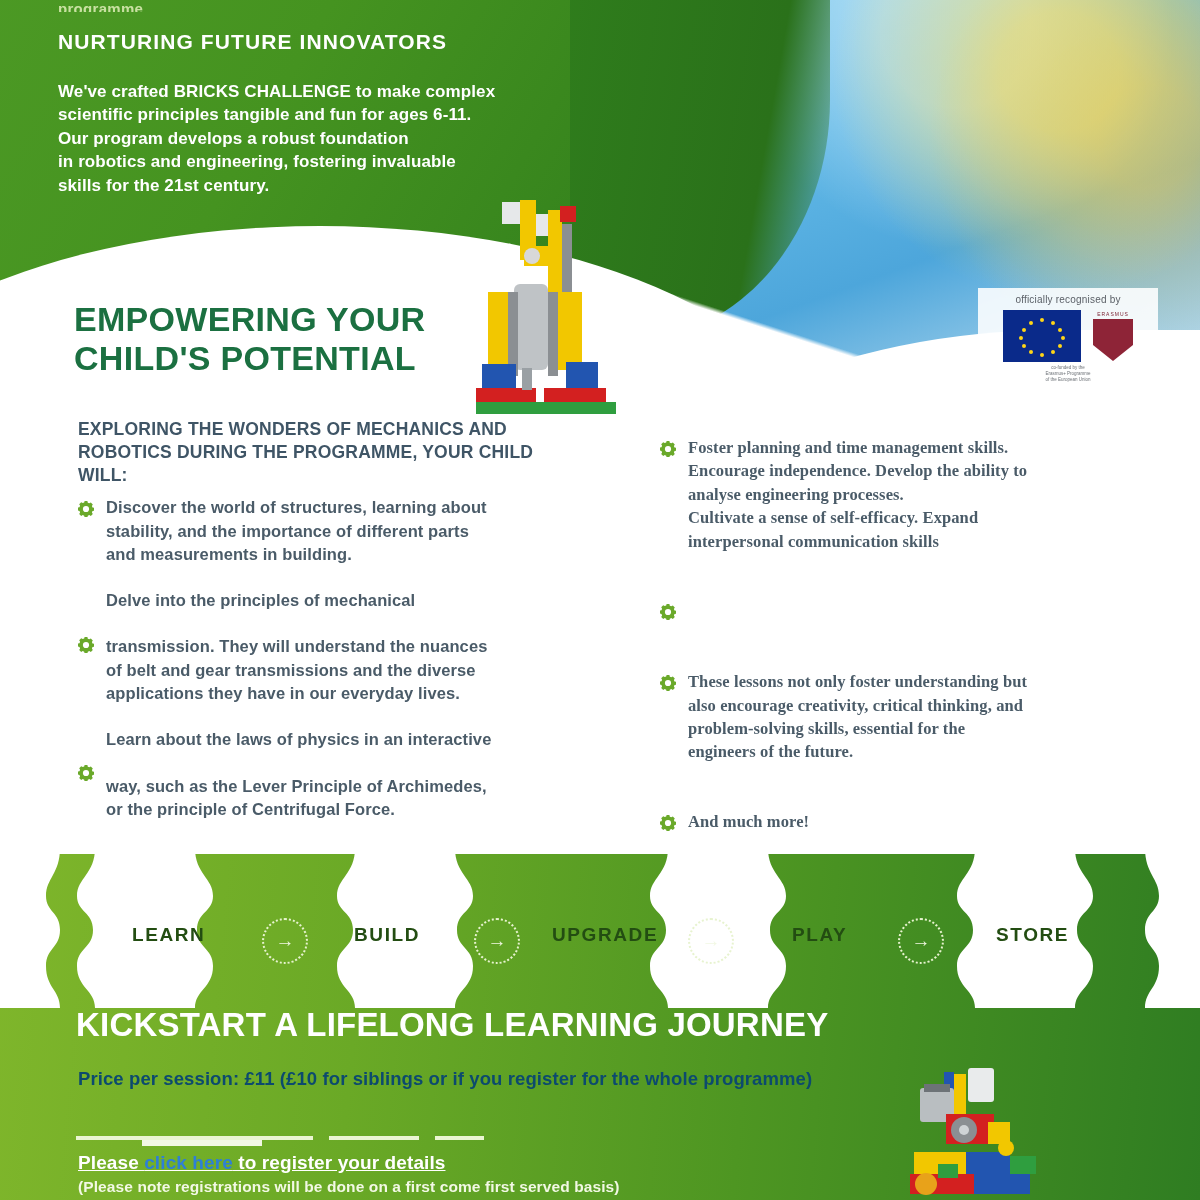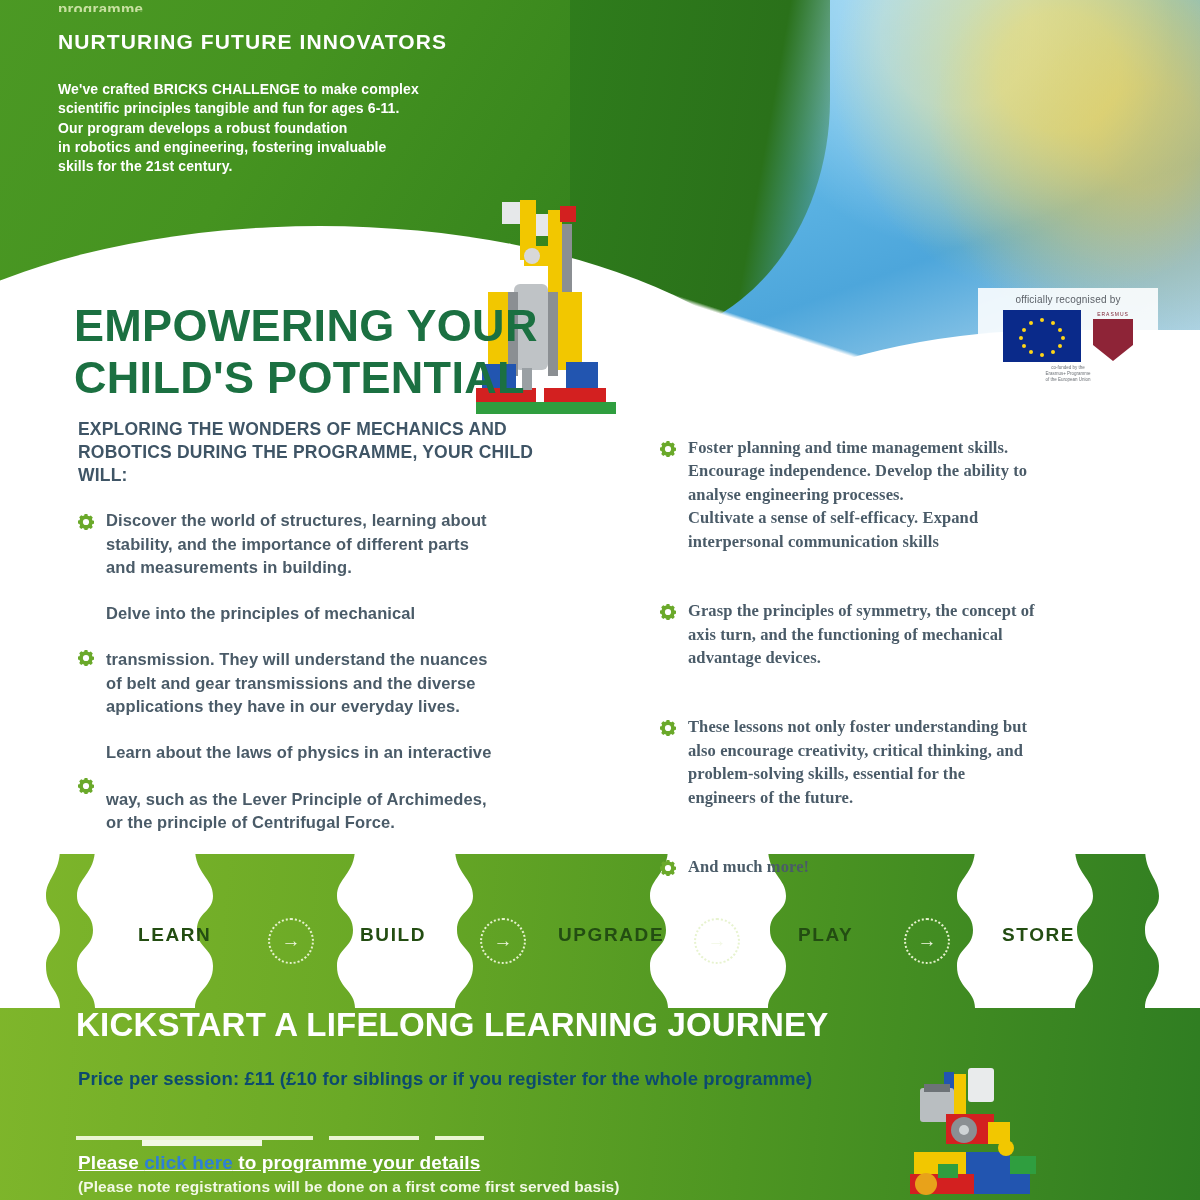--- a/index.html
+++ b/index.html
@@ -57,21 +57,21 @@
     letter-spacing: .3px; height: 12px; overflow: hidden;
     opacity: .85;
   }
   .kicker {
     margin-top: 18px;
     color: #ffffff; font-size: 21px; font-weight: 700;
     letter-spacing: 1.1px;
   }
   .hero-body {
     margin-top: 26px;
-    color: #ffffff; font-size: 14px; font-weight: 700;
+    color: #ffffff; font-size: 17px; font-weight: 700;
     line-height: 1.38; letter-spacing: .1px;
     white-space: pre-line;
   }
 
   
   .wave {
     position: absolute; left: -180px; top: 226px;
     width: 1000px; height: 420px;
     background: #ffffff;
     border-radius: 50% 50% 0 0 / 56% 56% 0 0;
@@ -118,32 +118,32 @@
     position: relative;
   }
   .crest-sub { font-size: 4.5px; color:#6b7076; margin-top: 3px; text-align:center; line-height:1.3; }
 
   
   .robot { position: absolute; left: 462px; top: 192px; width: 176px; height: 230px; z-index: 6; }
 
   
   .headline {
     position: absolute; left: 74px; top: 300px; z-index: 7;
-    color: #1b7041; font-size: 45px; font-weight: 700;
+    color: #1b7041; font-size: 34px; font-weight: 700;
     line-height: 1.16; letter-spacing: .3px;
     white-space: pre-line;
   }
   .col-left { position: absolute; left: 78px; top: 418px; width: 520px; z-index: 7; }
   .col-right { position: absolute; left: 660px; top: 436px; width: 510px; z-index: 7; font-family: Liberation Serif, serif; }
 
   .sub-head {
     color: #3f5566; font-size: 17.5px; font-weight: 700;
     line-height: 1.32; letter-spacing: .2px;
     white-space: pre-line;
-    margin-bottom: 22px;
+    margin-bottom: 9px;
   }
   .bullet { display: flex; gap: 12px; margin-bottom: 22px; }
   .bullet .gear { flex: 0 0 16px; padding-top: 5px; }
   .bullet .txt {
     color: #4a5b68; font-size: 16.5px; font-weight: 700;
     line-height: 1.42; letter-spacing: .1px;
     white-space: pre-line;
   }
   .bullet.mid .gear { align-self: center; padding-top: 0; }
   .col-right .bullet .txt { text-align: justify; }
@@ -154,21 +154,21 @@
     position: absolute; left: 0; top: 848px;
     width: 1200px; height: 352px; overflow: hidden;
     background: linear-gradient(95deg,#7fb62b 0%, #6aa926 30%, #4e9622 62%, #2f7d22 100%);
     z-index: 2;
   }
   .gearband-white {
     position: absolute; left: 0; top: 0; width: 1200px; height: 160px;
     z-index: 3; pointer-events:none;
   }
   .steps {
-    position: absolute; left: 10px; top: 848px; width: 1096px; height: 160px;
+    position: absolute; left: 4px; top: 848px; width: 1096px; height: 160px;
     display: flex; align-items: center; z-index: 6;
   }
   .step {
     color: #234d12; font-size: 19px; font-weight: 700; letter-spacing: 1.6px;
     position: absolute; top: 76px;
   }
   .arrowdot {
     position: absolute; top: 70px; width: 46px; height: 46px;
     border-radius: 50%; border: 2px dotted #e7f3cf;
     display:flex; align-items:center; justify-content:center;
@@ -348,23 +348,20 @@
 Cultivate a sense of self-efficacy. Expand
 interpersonal communication skills</span>
     </div>
     <div class="bullet">
       <span class="gear">
         <svg width="16" height="16" viewBox="0 0 16 16">
             <path fill="#6aa92a" d="M6.6 0h2.8l.4 1.7 1.5.6 1.5-.9 2 2-.9 1.5.6 1.5 1.7.4v2.8l-1.7.4-.6 1.5.9 1.5-2 2-1.5-.9-1.5.6-.4 1.7H6.6l-.4-1.7-1.5-.6-1.5.9-2-2 .9-1.5-.6-1.5L0 9.4V6.6l1.5-.4.6-1.5-.9-1.5 2-2 1.5.9 1.5-.6z"></path>
             <circle cx="8" cy="8" r="3.1" fill="#ffffff"></circle>
           </svg>
       </span>
-      <span class="txt">Grasp the principles of symmetry, the concept of
-axis turn, and the functioning of mechanical
-advantage devices.</span>
     </div>
     <div class="bullet">
       <span class="gear">
         <svg width="16" height="16" viewBox="0 0 16 16">
             <path fill="#6aa92a" d="M6.6 0h2.8l.4 1.7 1.5.6 1.5-.9 2 2-.9 1.5.6 1.5 1.7.4v2.8l-1.7.4-.6 1.5.9 1.5-2 2-1.5-.9-1.5.6-.4 1.7H6.6l-.4-1.7-1.5-.6-1.5.9-2-2 .9-1.5-.6-1.5L0 9.4V6.6l1.5-.4.6-1.5-.9-1.5 2-2 1.5.9 1.5-.6z"></path>
             <circle cx="8" cy="8" r="3.1" fill="#ffffff"></circle>
           </svg>
       </span>
       <span class="txt">These lessons not only foster understanding but
 also encourage creativity, critical thinking, and
@@ -410,21 +407,21 @@
 
   <div class="cta-wrap">
     <div class="cta-title">KICKSTART A LIFELONG LEARNING JOURNEY</div>
     <div class="cta-price">Price per session: £11 (£10 for siblings or if you register for the whole programme)</div>
   </div>
 
   <div class="divider"></div>
   <div class="divider-thick"></div>
 
   <div class="reg-line">
-    <span>Please </span><span class="link">click here</span><span> to programme your details</span>
+    <span>Please </span><span class="link">click here</span><span> to register your details</span>
   </div>
   <div class="reg-note">(Please note registrations will be done on a first come first served basis)</div>
 
   <svg class="lego-bottom" viewBox="0 0 180 140">
     <rect x="58" y="8" width="26" height="34" rx="3" fill="#e9ebec"></rect>
     <rect x="44" y="14" width="12" height="40" fill="#f2c700"></rect>
     <rect x="34" y="12" width="10" height="44" fill="#2255b0"></rect>
     <rect x="10" y="28" width="34" height="34" rx="3" fill="#b9bec1"></rect>
     <rect x="14" y="24" width="26" height="8" fill="#6d7377"></rect>
     <rect x="36" y="54" width="48" height="30" fill="#d32020"></rect>

